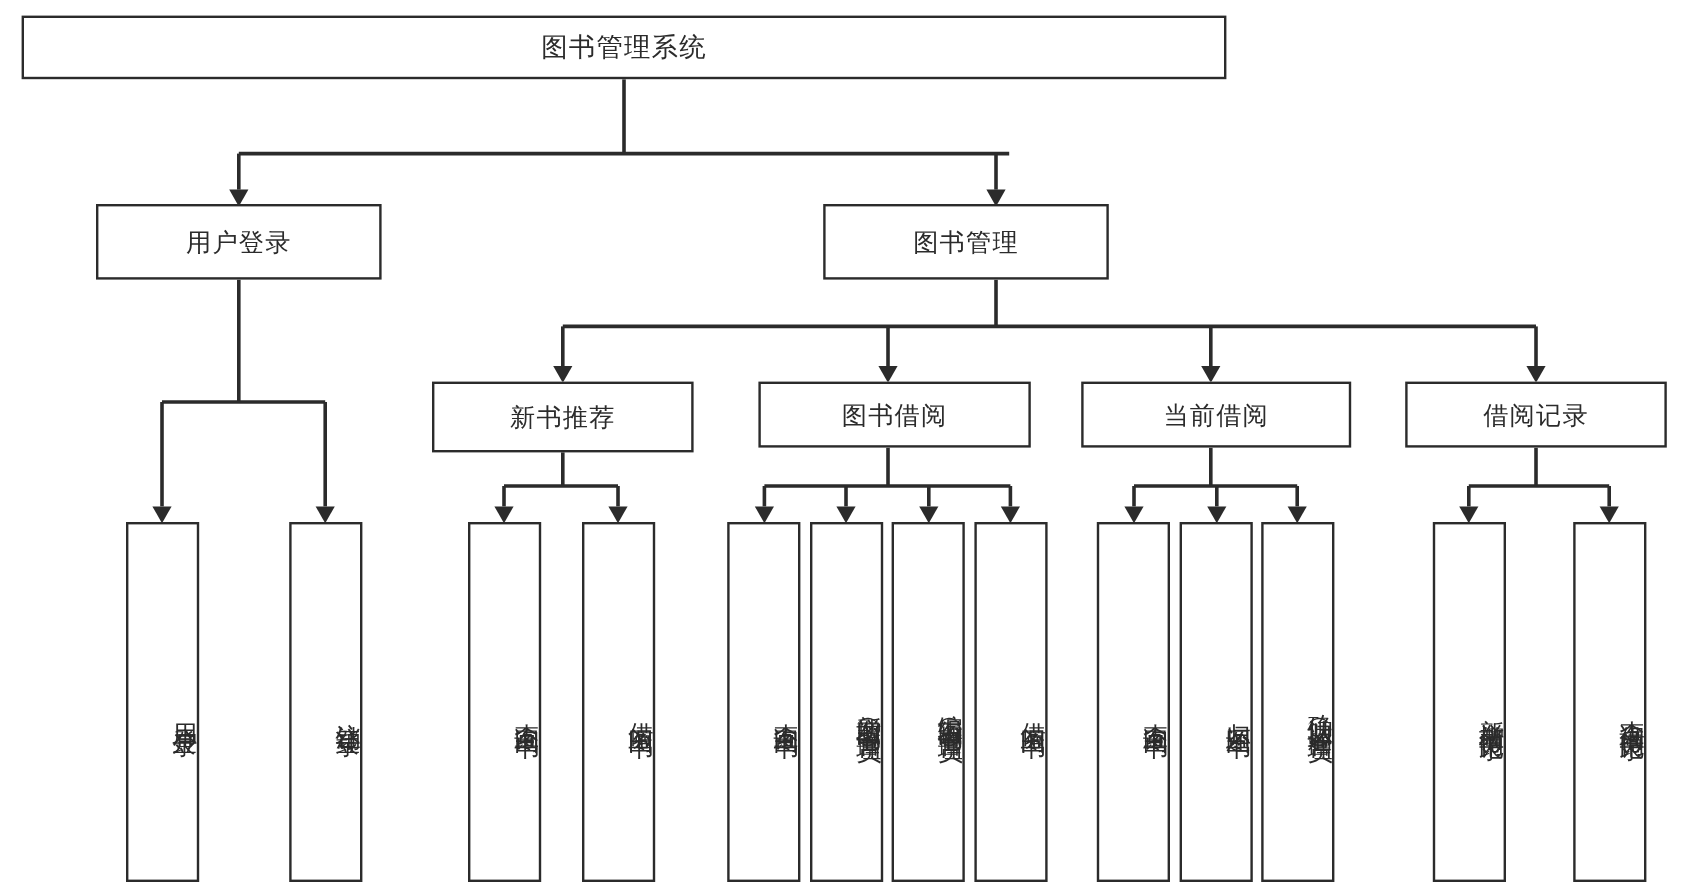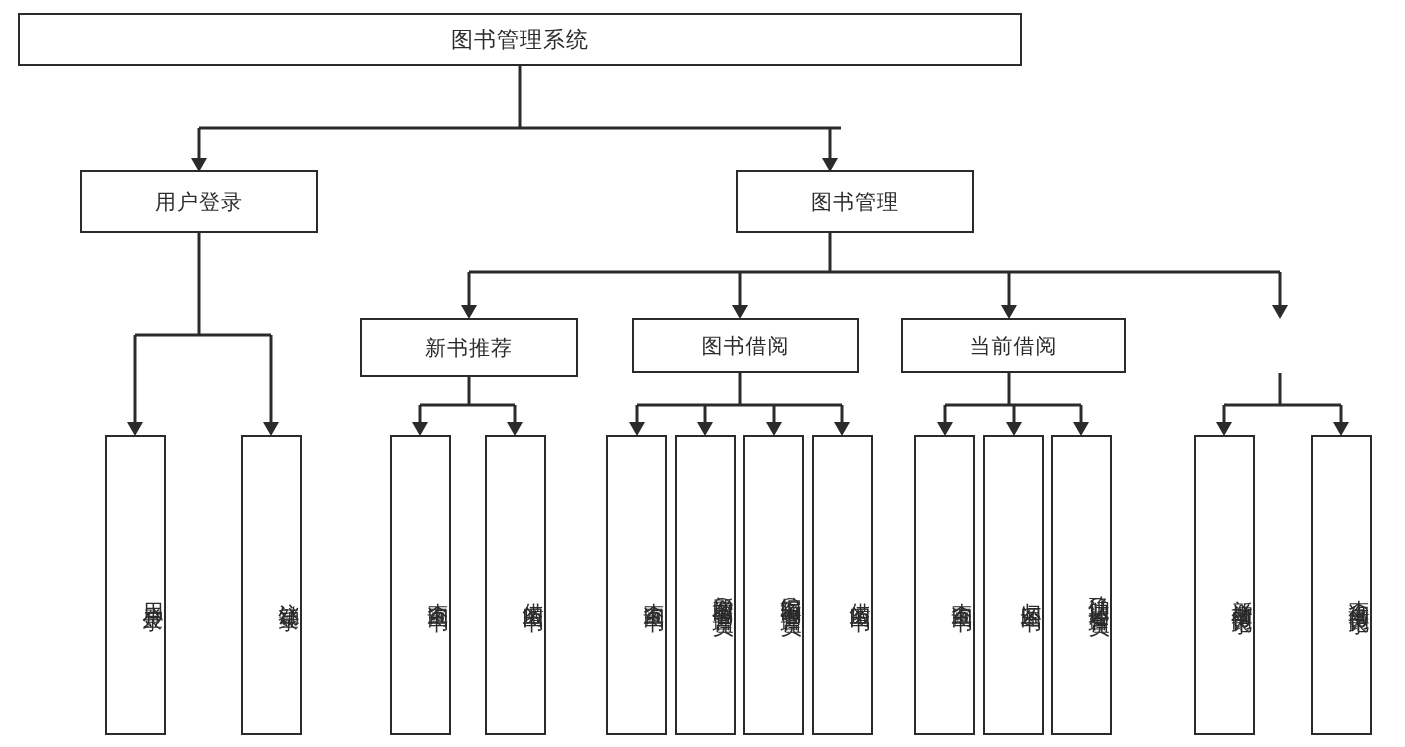--- a/index.html
+++ b/index.html
@@ -130,33 +130,36 @@
     </g>
   </svg>
 
   <div class="node horiz root" style="left:18px;top:13px;width:1004px;height:53px;">
     <span>图书管理系统</span>
   </div>
 
   <div class="node horiz" style="left:80px;top:170px;width:238px;height:63px;">
     <span>用户登录</span>
   </div>
-  <div class="node horiz" style="left:736px;top:170px;width:238px;height:63px;">
+  <div class="node horiz" style="left:686px;top:170px;width:238px;height:63px;">
     <span>图书管理</span>
   </div>
 
   <div class="node horiz" style="left:360px;top:318px;width:218px;height:59px;">
     <span>新书推荐</span>
   </div>
   <div class="node horiz" style="left:632px;top:318px;width:227px;height:55px;">
     <span>图书借阅</span>
   </div>
   <div class="node horiz" style="left:901px;top:318px;width:225px;height:55px;">
     <span>当前借阅</span>
   </div>
+  <div class="node horiz" style="left:1171px;top:318px;width:218px;height:55px;">
+    <span>借阅记录</span>
+  </div>
 
   <div class="node vert" style="left:105px;top:435px;width:61px;height:300px;">
     <span class="vtext">用户登录</span>
   </div>
   <div class="node vert" style="left:241px;top:435px;width:61px;height:300px;">
     <span class="vtext">注销登录</span>
   </div>
 
   <div class="node vert" style="left:390px;top:435px;width:61px;height:300px;">
     <span class="vtext">查询图书</span>

